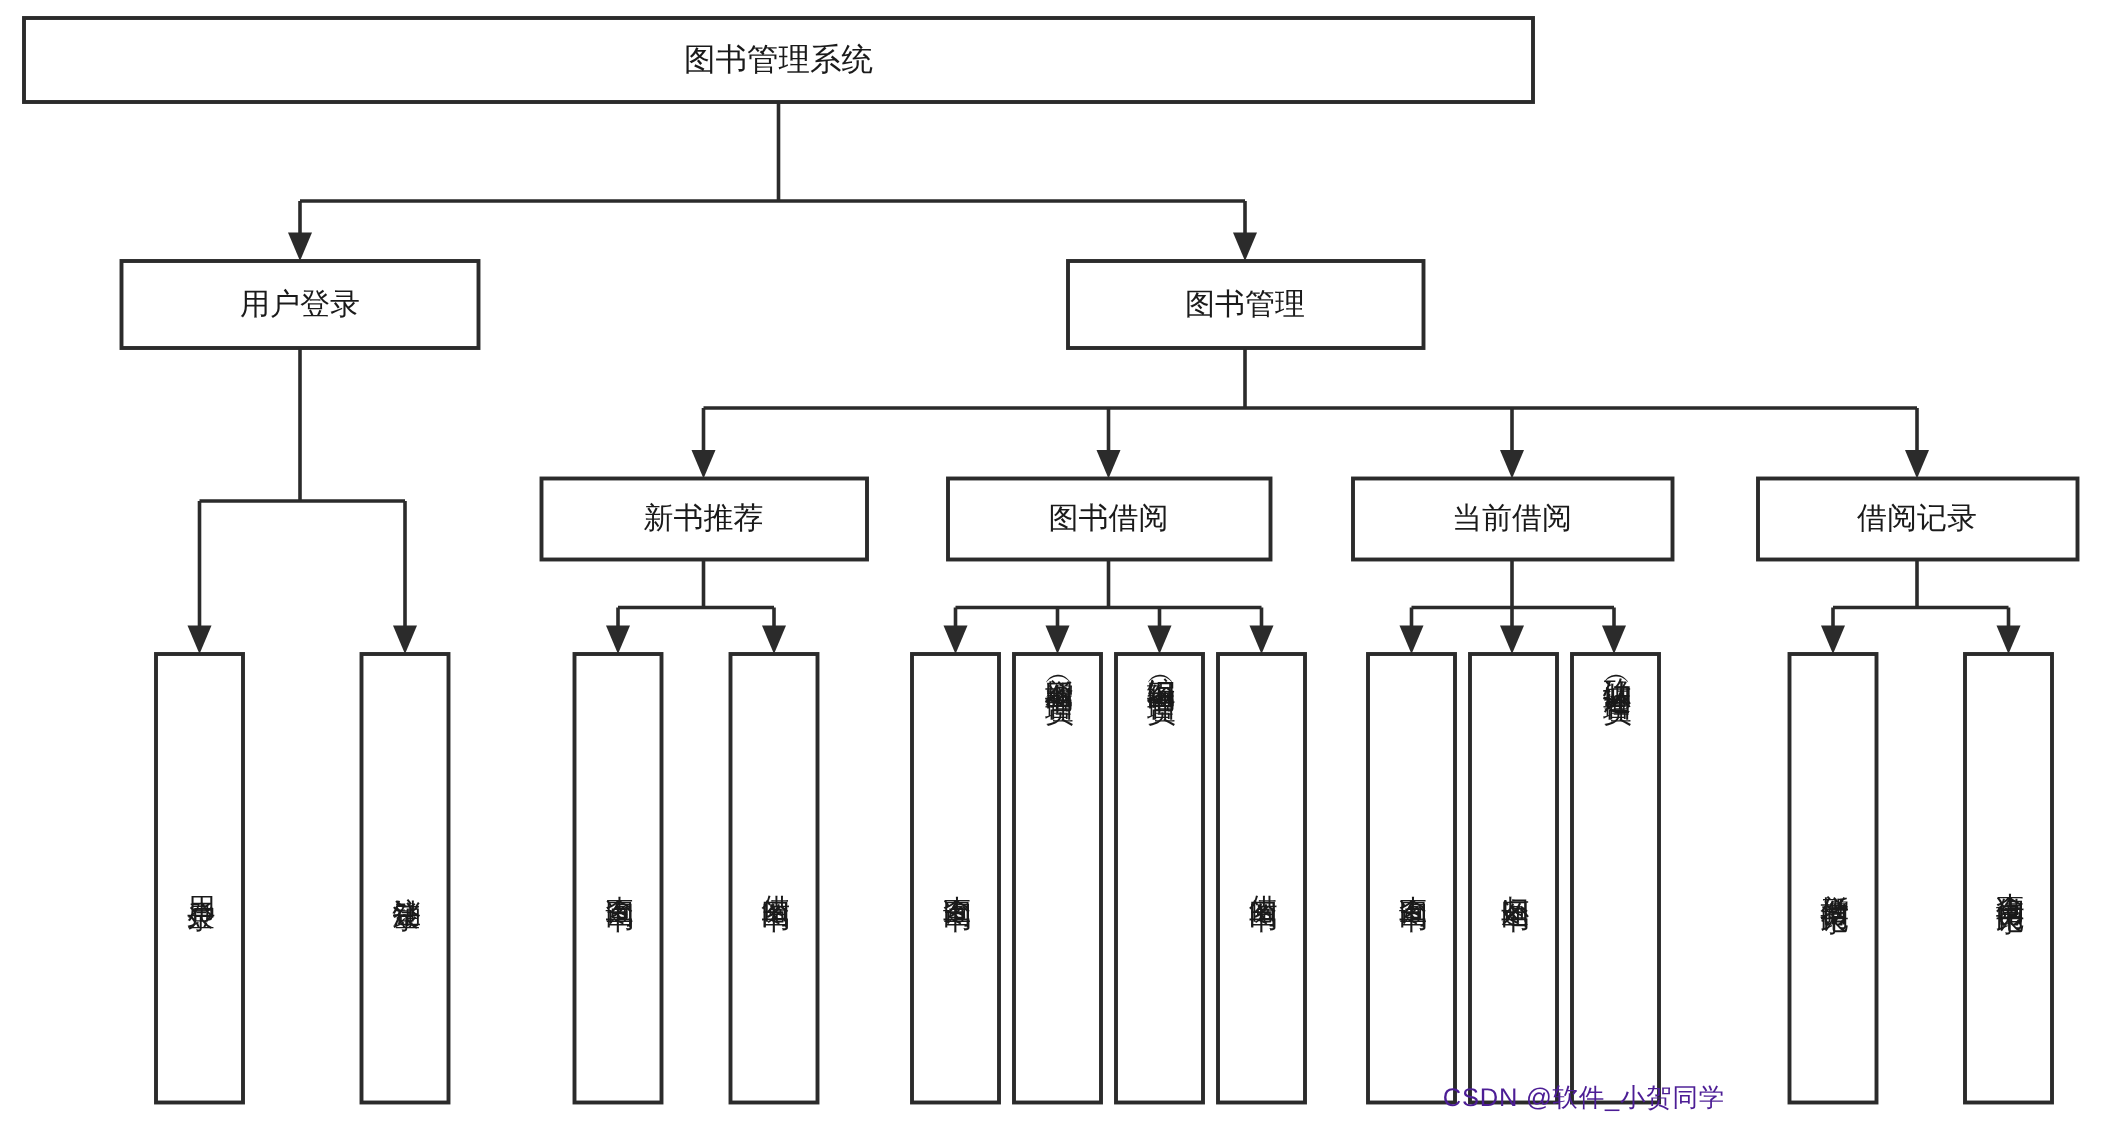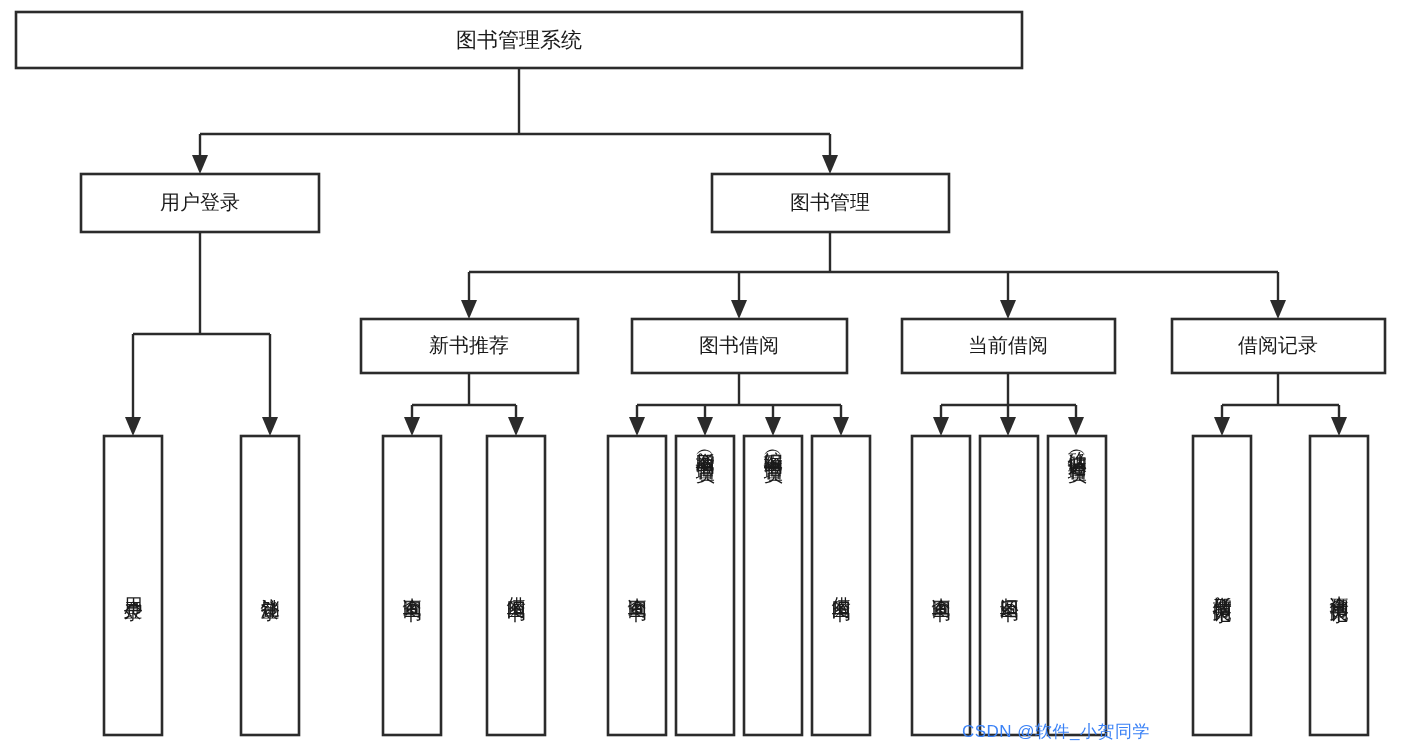--- a/index.html
+++ b/index.html
@@ -75,21 +75,21 @@
     color: #1a1a1a;
     white-space: nowrap;
     text-align: center;
   }
   #watermark {
     position: absolute;
     right: 8px;
     bottom: 4px;
     font-family: "Liberation Sans", "DejaVu Sans", sans-serif;
     font-size: 17px;
-    color: #3b82f6;
+    color: #4c1d95;
     letter-spacing: 0.5px;
     user-select: none;
     white-space: nowrap;
   }
 </style>
 </head>
 <body>
 
 <div id="diagram-root">
 

